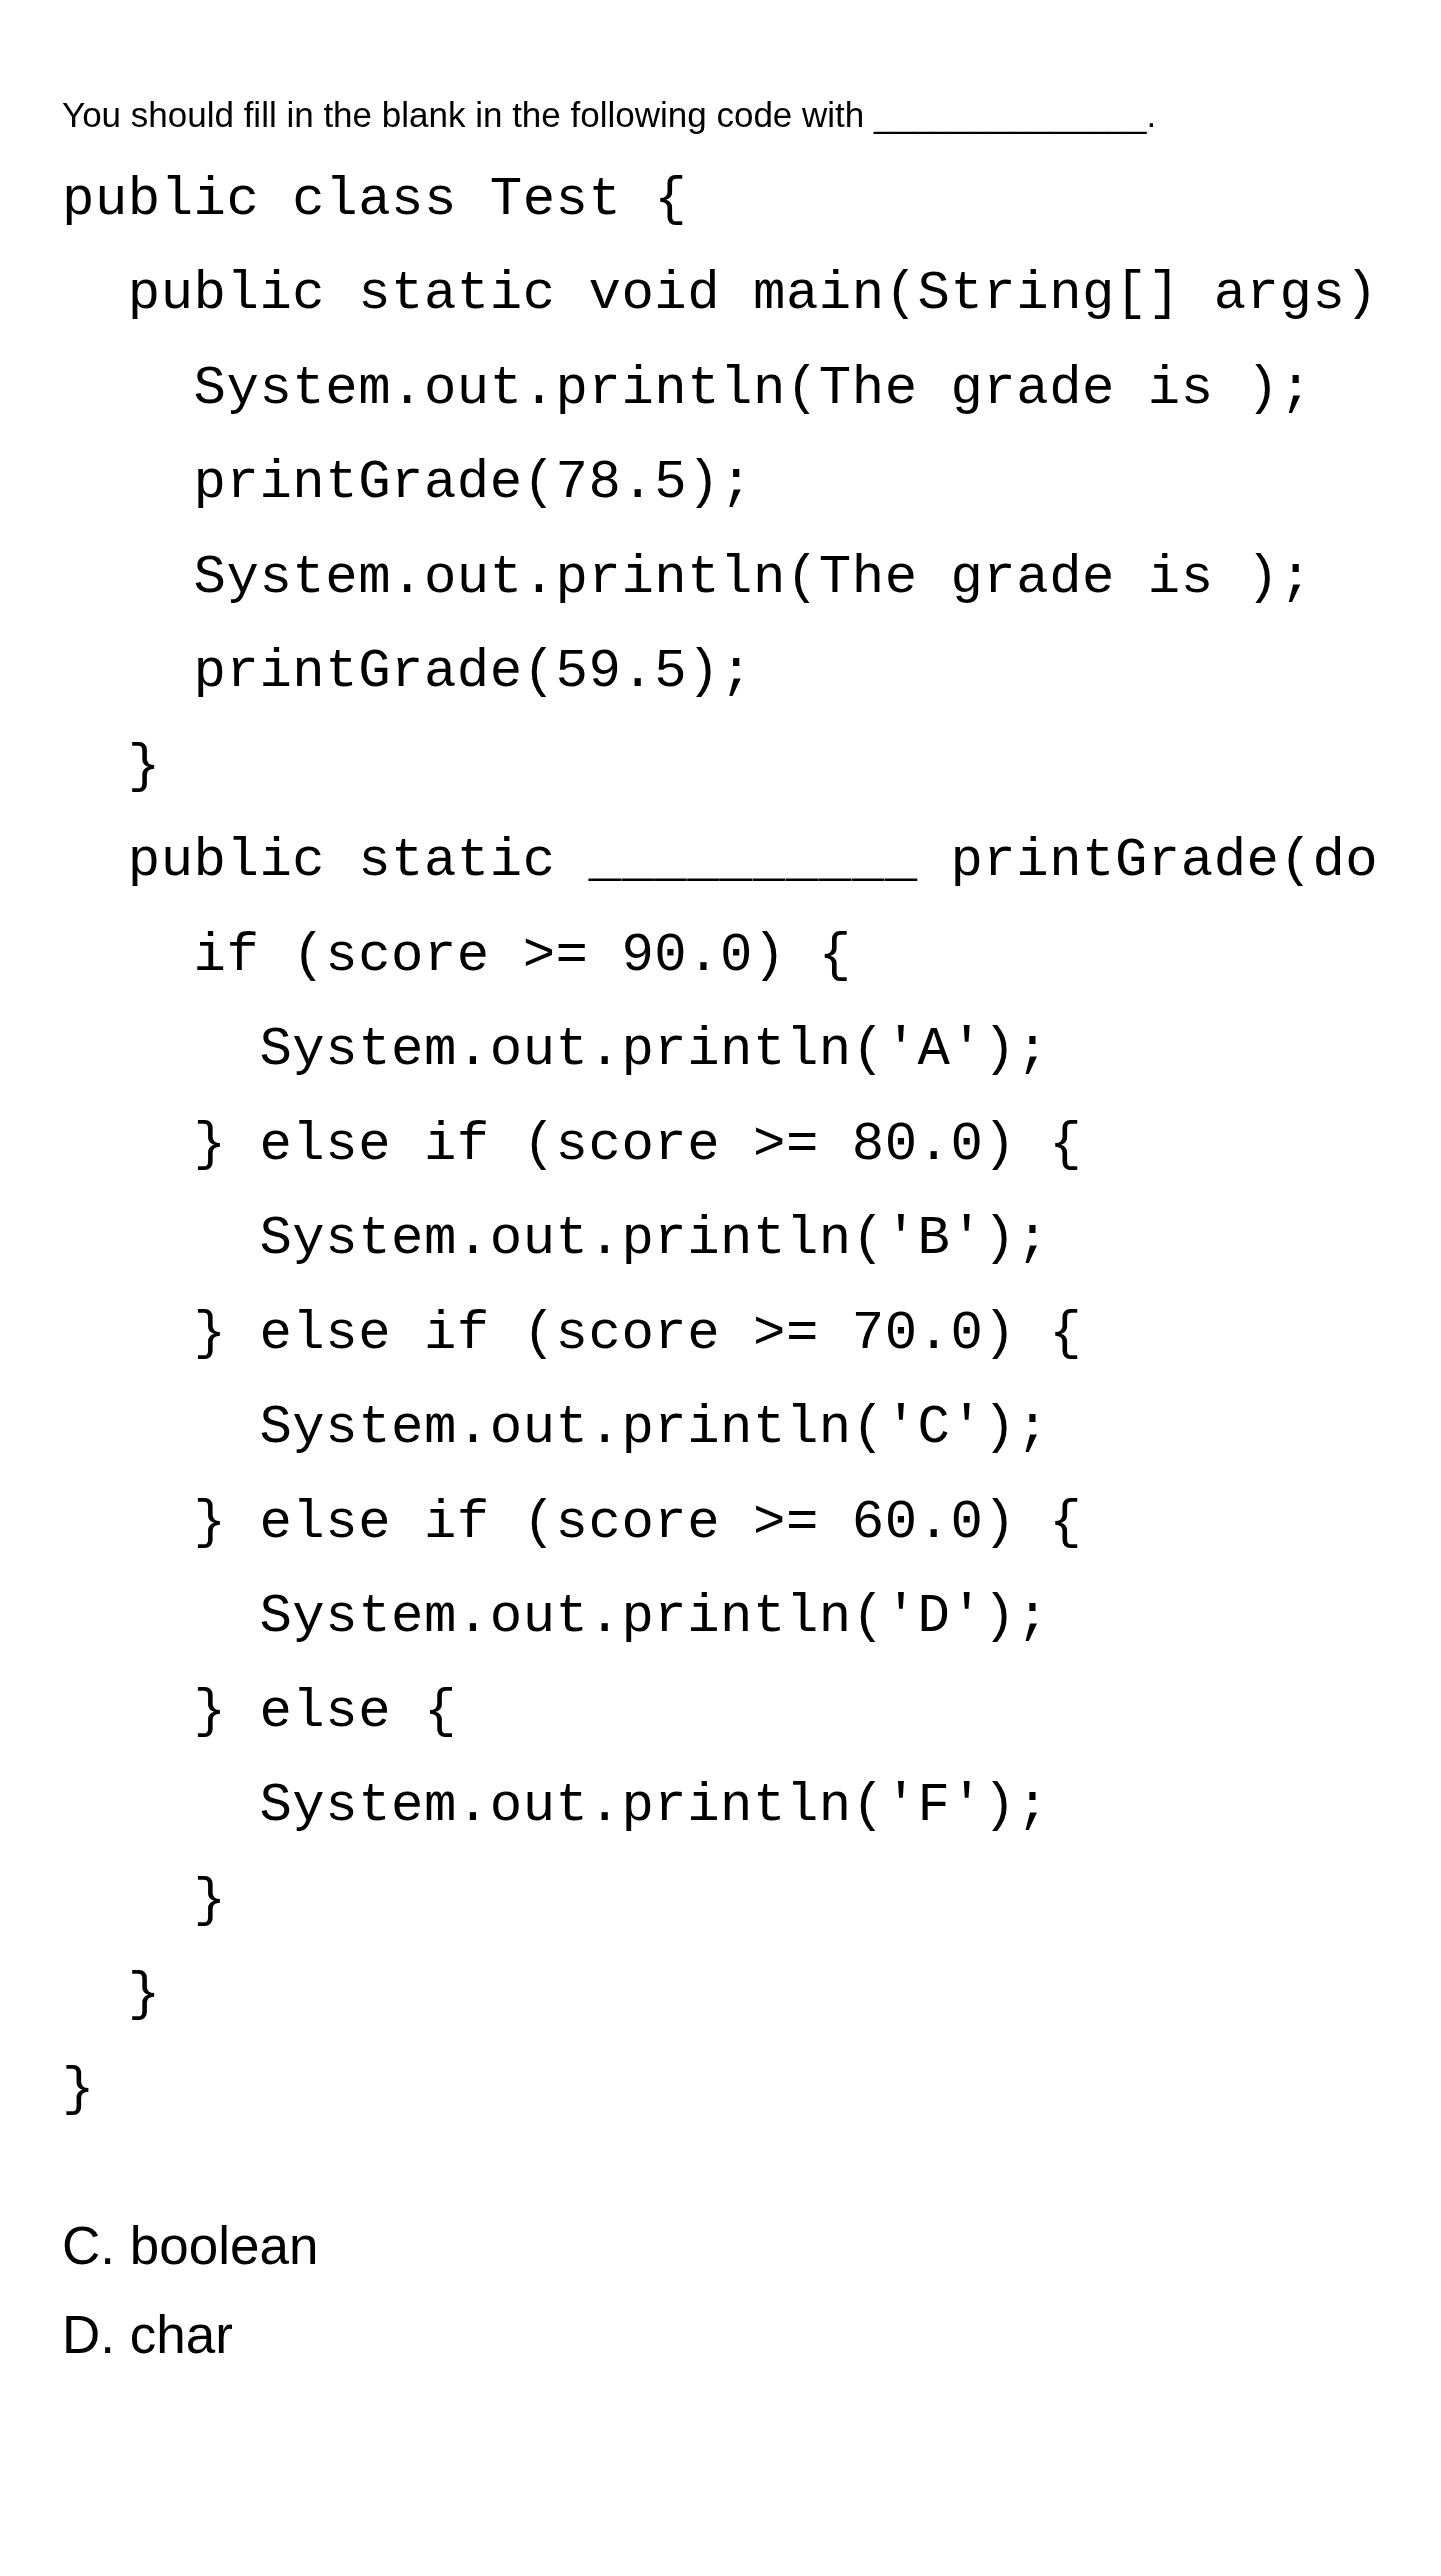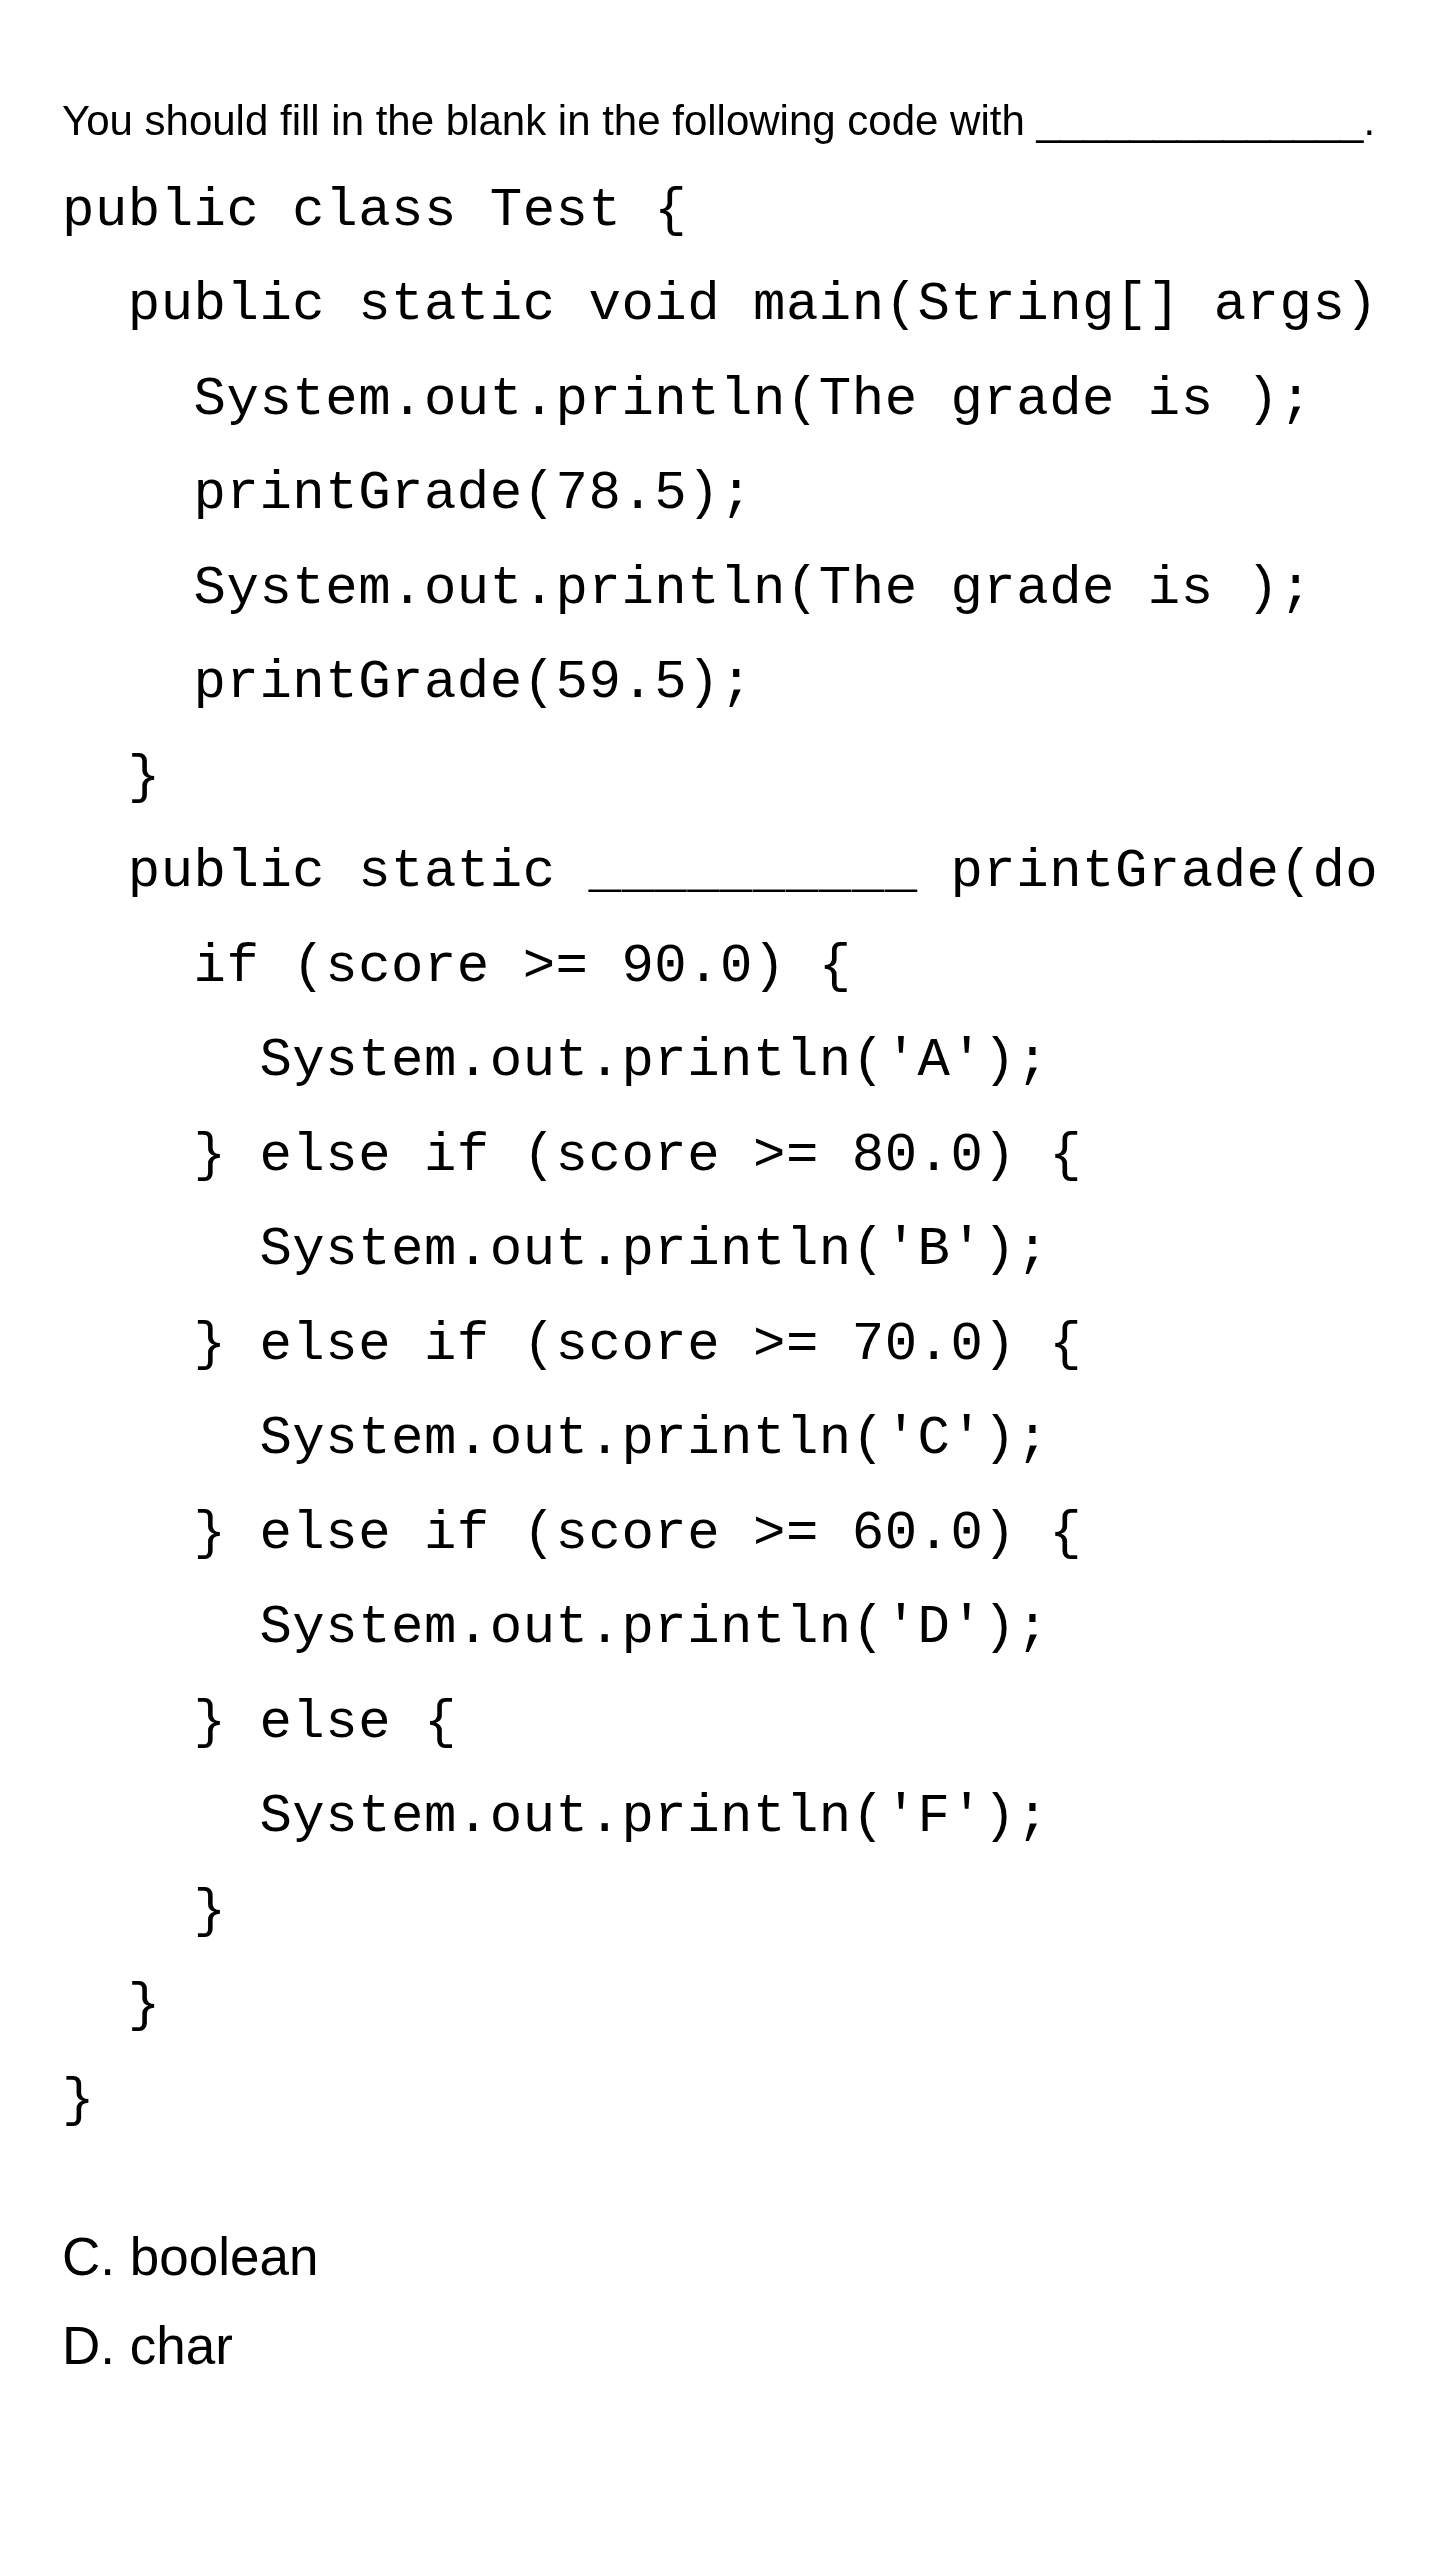--- a/index.html
+++ b/index.html
@@ -5,21 +5,21 @@
   * { margin: 0; padding: 0; box-sizing: border-box; }
   body {
     background: #ffffff;
     width: 1442px;
     min-height: 2576px;
     font-family: Arial, Helvetica, sans-serif;
     color: #000000;
     padding: 87px 62px 58px 62px;
   }
   .question-stem {
-    font-size: 42px;
+    font-size: 35px;
     line-height: 1.6;
     margin-bottom: 9.6px;
   }
   .code-block {
     font-family: "Courier New", Courier, monospace;
     font-size: 54px;
     line-height: 1.75;
     white-space: pre;
     overflow: hidden;
     margin-bottom: 67px;

